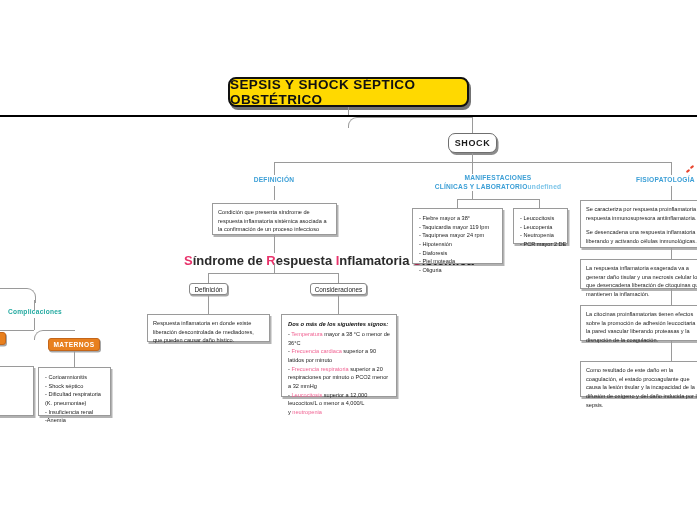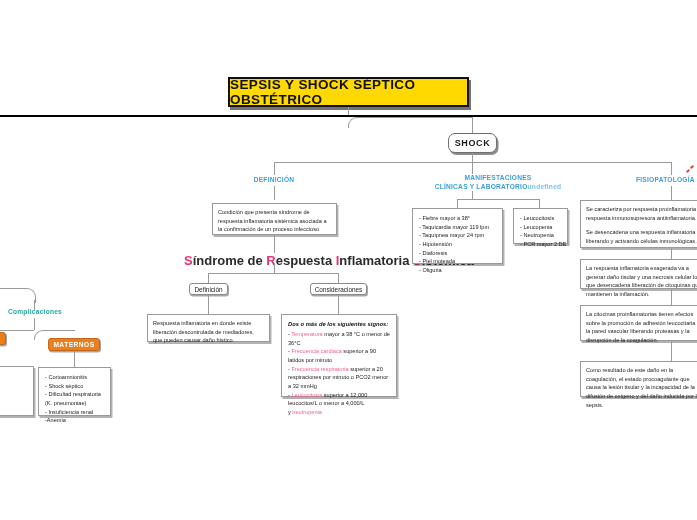--- a/index.html
+++ b/index.html
@@ -17,21 +17,21 @@
   .lnh{height:1px;}
   .rule{position:absolute;left:0;width:697px;height:2px;background:#000;}
 
   
   .elbow{position:absolute;border-color:#9a9a9a;border-style:solid;border-width:0;}
   .elbow.tl{border-left-width:1px;border-top-width:1px;border-top-left-radius:9px;}
   .elbow.tr{border-right-width:1px;border-top-width:1px;border-top-right-radius:9px;}
 
   
   .title-node{
-    background:#FFD900;border:2px solid #111;border-radius:0;
+    background:#FFD900;border:2px solid #111;border-radius:8px;
     box-shadow:2px 3px 0 rgba(0,0,0,.55);
     display:flex;align-items:center;justify-content:center;
     font-weight:bold;font-size:13.5px;letter-spacing:.4px;color:#111;
   }
   .sepsis-node{
     background:#fff;border:1.4px solid #6f6f6f;border-radius:7px;
     box-shadow:1.5px 2px 0 rgba(0,0,0,.45);
     display:flex;align-items:center;justify-content:center;
     font-weight:bold;font-size:9px;letter-spacing:.6px;color:#1a1a1a;
   }

